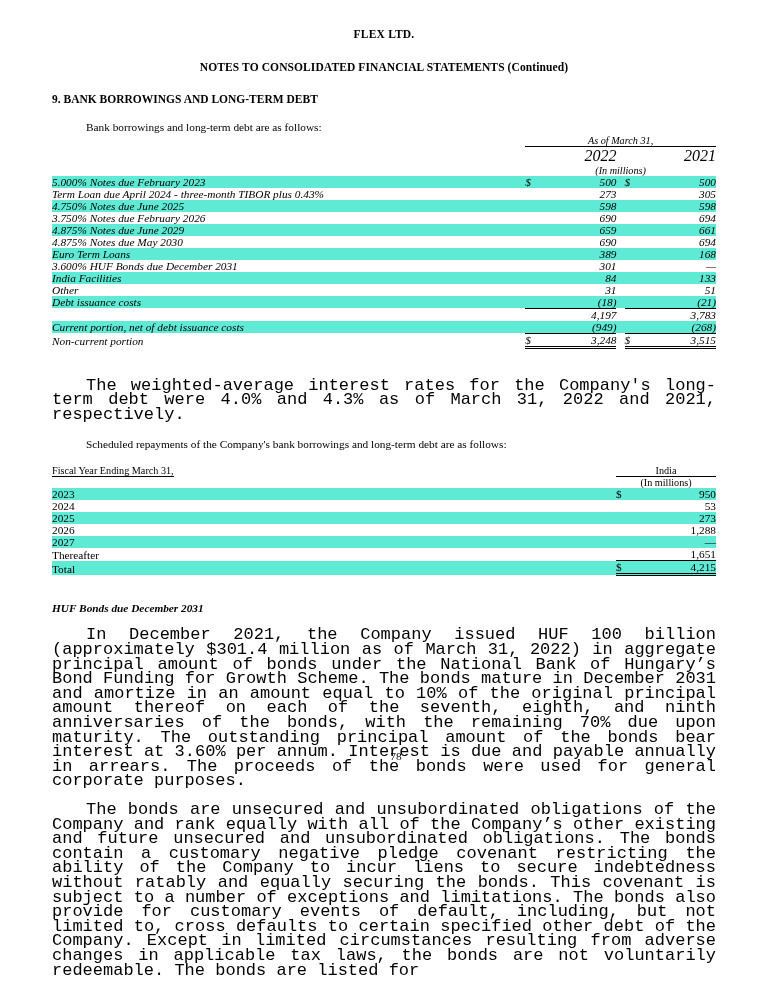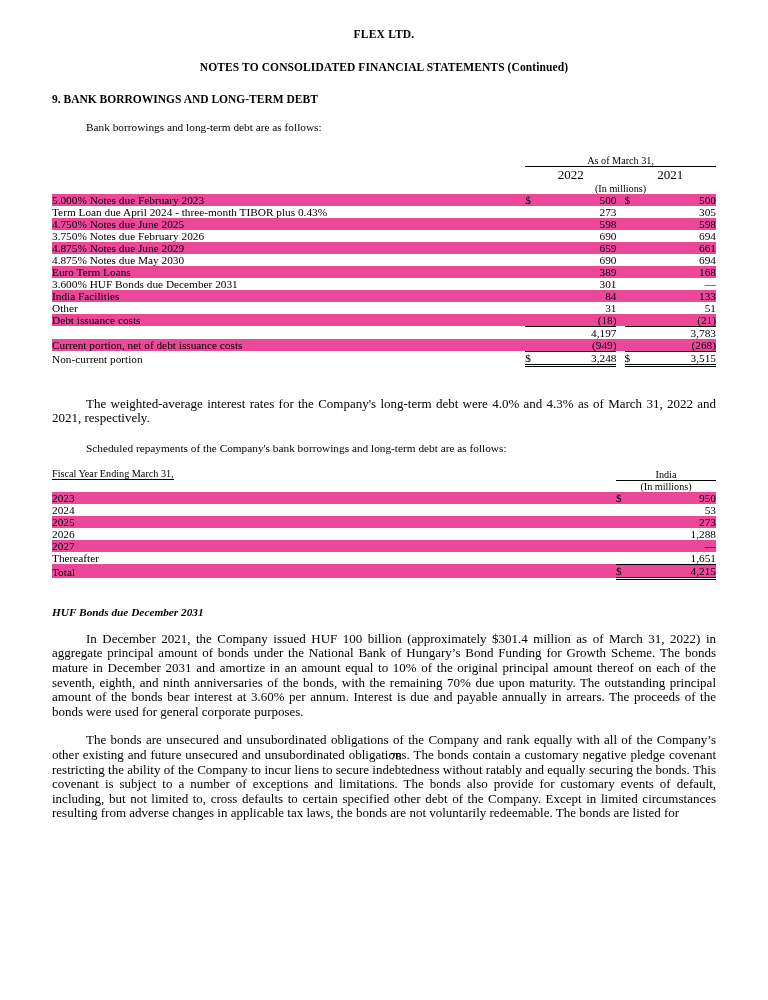--- a/index.html
+++ b/index.html
@@ -39,25 +39,26 @@
     margin: 21px 0 0 0;
   }
   .note-heading {
     font-weight: bold;
     font-size: 11.5px;
     margin: 20px 0 0 0;
   }
 
   
   p.body-text {
-    font-size: 13px;
+    font-size: 17px;
     line-height: 14.6px;
     text-align: justify;
     margin: 14px 0 0 0;
     text-indent: 34px;
+    font-family: Liberation Mono, monospace;
   }
   p.lead-in {
     font-size: 11.3px;
     line-height: 14.6px;
     margin: 15px 0 0 0;
     text-indent: 34px;
     text-align: left;
   }
   .sub-heading {
     font-weight: bold;
@@ -70,54 +71,54 @@
   table.fin {
     width: 100%;
     border-collapse: collapse;
     font-size: 11.3px;
   }
   table.fin td, table.fin th {
     padding: 0;
     vertical-align: bottom;
     font-weight: normal;
   }
-  .tbl1-wrap { margin-top: 20px; }
+  .tbl1-wrap { margin-top: 0; font-style: italic; }
   .tbl2-wrap { margin-top: 13px; }
 
   .label-cell {
     text-align: left;
     padding: 1.5px 0 1.5px 6px;
     white-space: nowrap;
   }
   .num-cell {
     text-align: right;
     padding: 1.5px 8px 1.5px 0;
     white-space: nowrap;
   }
   .cur-cell {
     text-align: left;
     padding: 1.5px 0 1.5px 6px;
     white-space: nowrap;
   }
   .gap-cell { width: 8px; }
 
-  tr.shaded > td { background: #ec4899; }
+  tr.shaded > td { background: #5eead4; }
 
   
   .hdr-span {
     text-align: center;
     font-weight: bold;
     font-size: 10.2px;
     padding-bottom: 1px;
     border-bottom: 1.1px solid #000;
   }
   .hdr-year {
-    text-align: center;
-    font-weight: bold;
-    font-size: 13px;
+    text-align: right;
+    font-weight: bold;
+    font-size: 16px;
     padding: 2px 0 2px 0;
   }
   .hdr-units {
     text-align: center;
     font-weight: bold;
     font-size: 10.2px;
     padding: 1px 0 3px 0;
   }
   .hdr-left-underline {
     font-weight: bold;

